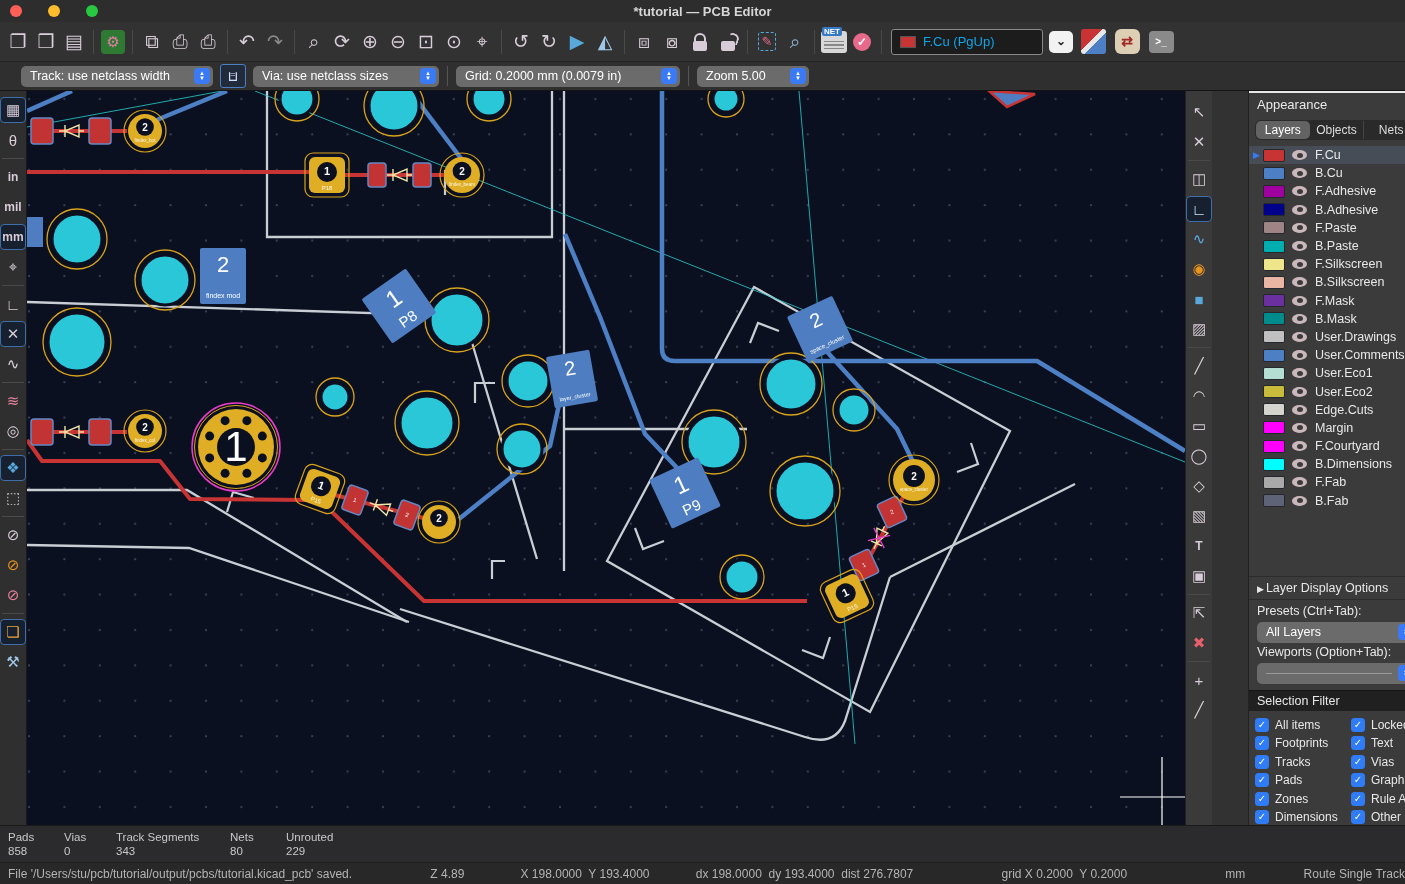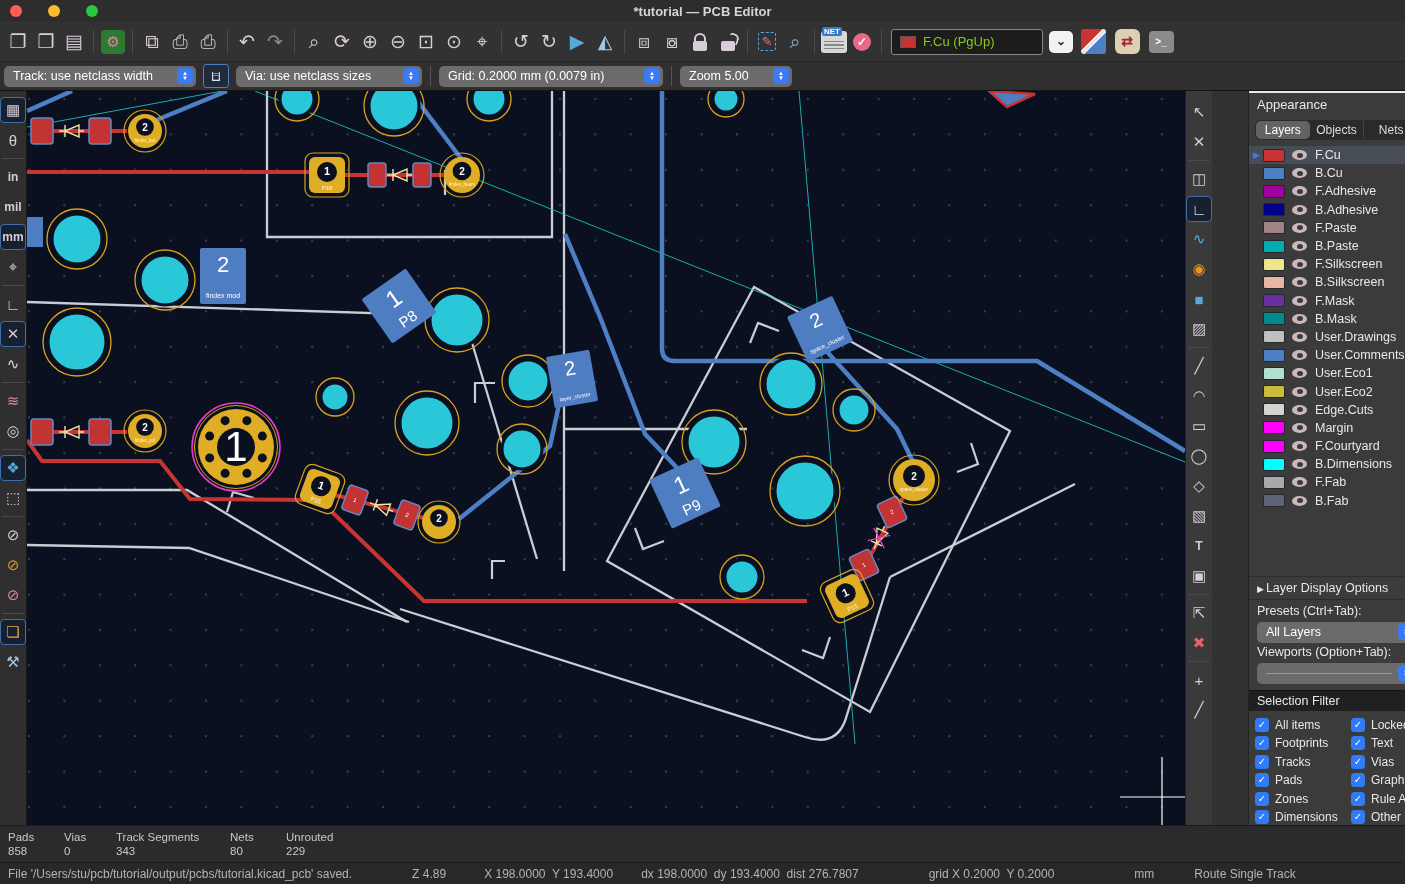--- a/index.html
+++ b/index.html
@@ -40,27 +40,27 @@
   .ic-layerpair{ width:25px; height:25px; border-radius:3px;
     background:linear-gradient(135deg,#c83434 43%,#e8e8e8 43% 57%,#4d7fc4 57%); }
   .ic-swap{ width:25px; height:25px; border-radius:6px; background:#ddcfb4; color:#a02828; font-weight:bold;
     text-align:center; line-height:25px; font-size:14px; }
   .ic-console{ width:25px; height:22px; border-radius:4px; background:#8a8a8a; color:#fff; font-size:10px;
     font-weight:bold; display:flex; align-items:center; justify-content:center; }
 
   #layercombo { display:flex; align-items:center; height:26px; background:#1c1c1c; border:1px solid #888;
     border-radius:3px; padding:0 8px; margin-left:4px; width:152px; }
   #layercombo .sw { width:16px; height:12px; background:#c83434; border:1px solid #555; margin-right:7px; }
-  #layercombo .lc-label { color:#84cc16; font-size:13px; }
+  #layercombo .lc-label { color:#0ea5e9; font-size:13px; }
   #combochev { width:24px; height:22px; background:#f2f2f2; border-radius:5px; margin:0 6px; color:#222;
     font-size:12px; font-weight:bold; text-align:center; line-height:21px; }
 
   
   #toolbar2 { position:absolute; top:62px; left:0; right:0; height:29px; background:#2f2f2f;
-    display:flex; align-items:center; padding-left:4px; border-bottom:1px solid #141414; }
+    display:flex; align-items:center; padding-left:21px; border-bottom:1px solid #141414; }
   .mselect { height:21px; background:#6b6b6b; border-radius:5px; display:flex; align-items:center;
     padding:0 3px 0 9px; color:#fff; font-size:12.5px; }
   .stp { width:16px; height:16px; background:#3b7af5; border-radius:4px; margin-left:auto;
     display:flex; flex-direction:column; align-items:center; justify-content:center; color:#fff; flex:none; }
   .stp i { font-style:normal; font-size:6px; line-height:5px; }
   .trkicon { width:26px; height:24px; background:#222b3a; border:1px solid #4d7fc4; border-radius:3px;
     color:#cfe3ff; font-size:14px; display:flex; align-items:center; justify-content:center; margin:0 7px; position:relative;}
   .trkicon::after{ content:"="; position:absolute; font-size:9px; top:4px; }
 
   
@@ -101,21 +101,21 @@
   .box { width:14px; height:14px; background:#2f7cf6; border-radius:3.5px; margin-right:6px; flex:none;
     color:#fff; font-size:10px; line-height:14px; text-align:center; }
   .chk .cl { font-size:12px; }
 
   
   #status1 { position:absolute; top:825px; left:0; right:0; height:37px; background:#2b2b2d;
     display:flex; padding-left:8px; border-top:1px solid #1a1a1a; }
   .sfield { display:flex; flex-direction:column; justify-content:center; color:#c8c8c8; font-size:11.5px; }
   .sfield .lab { margin-bottom:2px; }
   #status2 { position:absolute; top:862px; left:0; right:0; height:22px; background:#282828;
-    display:flex; align-items:center; color:#b4b4b4; font-size:12px; border-top:1px solid #1d1d1d; }
+    display:flex; align-items:center; color:#b4b4b4; font-size:12px; border-top:1px solid #1d1d1d;justify-content:space-between; }
   #status2 span { white-space:pre; }
 </style>
 </head>
 <body>
 
 <div id="app">
 
   <div id="titlebar">
     <span class="tl close"></span>
     <span class="tl min"></span>

